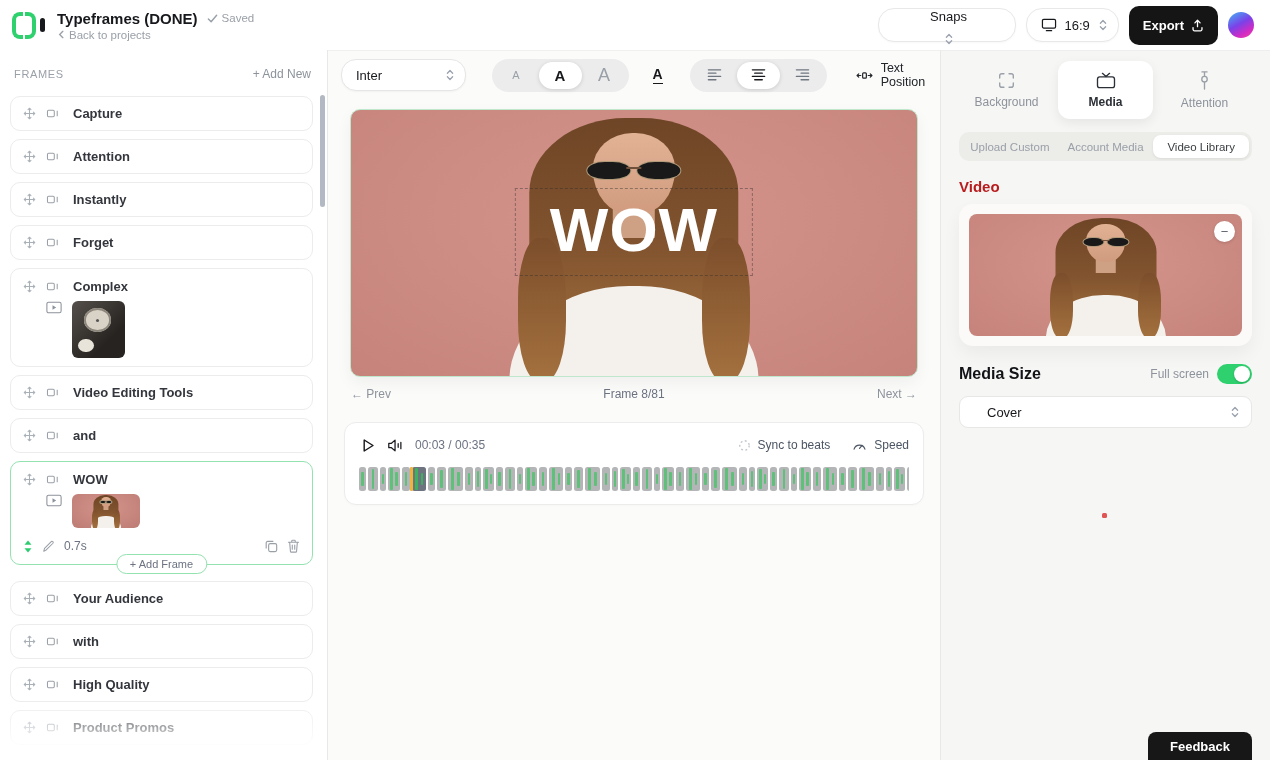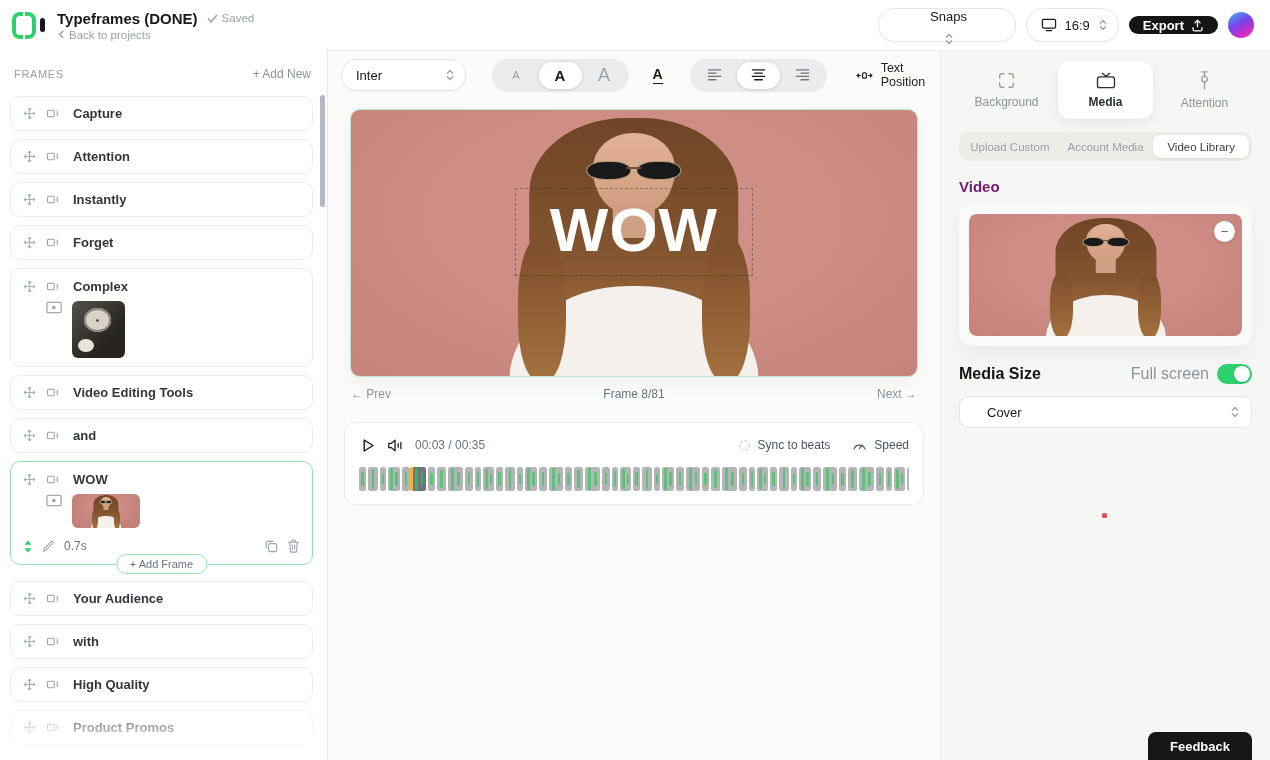--- a/index.html
+++ b/index.html
@@ -14,21 +14,21 @@
   .rb{border-left:none;border-radius:0 8px 8px 0;margin-left:2px;}
   .logo .bar{width:5px;height:14px;background:#17181c;border-radius:2.5px;margin-left:4px;}
   .tb-meta{display:flex;flex-direction:column;justify-content:center;}
   .tb-titlerow{display:flex;align-items:center;gap:9px;}
   .tb-title{font-size:15px;font-weight:700;color:#17181c;}
   .tb-saved{display:flex;align-items:center;gap:4px;font-size:11.5px;color:#9aa0a8;}
   .tb-back{display:flex;align-items:center;gap:3px;font-size:11.5px;color:#9aa0a8;margin-top:2px;cursor:pointer;}
   .tb-right{display:flex;align-items:center;gap:10px;padding-right:16px;}
   .pill-select{height:32px;background:#fff;border:1px solid #e8e8e8;border-radius:16px;display:flex;align-items:center;padding:0 10px 0 14px;font-size:13px;color:#17181c;gap:8px;box-shadow:0 1px 2px rgba(0,0,0,.03);cursor:pointer;}
   .pill-select.snaps{width:112px;justify-content:space-between;flex-direction:column;}
-  .export-btn{height:18px;background:#151515;color:#fff;border:none;border-radius:10px;padding:0 14px;display:flex;align-items:center;gap:7px;font-size:13px;font-weight:700;font-family:inherit;cursor:pointer;}
+  .export-btn{height:39px;background:#151515;color:#fff;border:none;border-radius:10px;padding:0 14px;display:flex;align-items:center;gap:7px;font-size:13px;font-weight:700;font-family:inherit;cursor:pointer;}
   .avatar{width:26px;height:26px;border-radius:50%;background:linear-gradient(150deg,#4aa2f3 8%,#7a42e8 45%,#d22bc4 75%,#f0469f 100%);cursor:pointer;}
   
   .sidebar{position:absolute;left:0;top:50px;width:328px;height:710px;background:#fff;border-right:1px solid #e8e8e8;box-sizing:border-box;z-index:10;}
   .sb-head{height:40px;display:flex;align-items:center;justify-content:space-between;padding:4px 16px 0 14px;}
   .sb-title{font-size:11px;letter-spacing:.06em;color:#9aa0a8;}
   .sb-addnew{font-size:12px;color:#8d939b;cursor:pointer;}
   .frames-list{padding:2px 14px 0 10px;overflow:hidden;height:656px;}
   .frame-card{position:relative;background:#fff;border:1px solid #ececec;border-radius:10px;margin-bottom:8px;padding:0 12px;box-sizing:border-box;cursor:pointer;}
   .frame-card.selected{border:1px solid var(--accent_soft);margin-bottom:16px;}
   .fc-head{display:flex;align-items:center;gap:10px;height:33px;}
@@ -89,28 +89,28 @@
   .wv.act{background:var(--wave_active);opacity:1;}
   .wv.act::before{content:"";position:absolute;left:-2.5px;top:0;bottom:0;width:3px;background:var(--playhead);border-radius:1px;}
   
   .rpanel{position:absolute;left:940px;top:50px;width:330px;height:710px;background:#f6f6f5;border-left:1px solid #e8e8e8;border-top:1px solid #eee;box-sizing:border-box;padding:10px 18px 0;}
   .rtabs{display:flex;gap:4px;}
   .rtab{flex:1;height:58px;display:flex;flex-direction:column;align-items:center;justify-content:center;gap:6px;font-size:12px;color:#8d939b;border-radius:12px;cursor:pointer;}
   .rtab.on{background:#fff;box-shadow:0 4px 12px rgba(0,0,0,.07);color:#2b2f36;font-weight:600;}
   .subtabs{margin-top:13px;background:#ecece9;border-radius:10px;padding:3px;display:flex;}
   .subtab{flex:1;height:23px;display:flex;align-items:center;justify-content:center;font-size:11.5px;color:#9aa0a8;border-radius:8px;cursor:pointer;white-space:nowrap;}
   .subtab.on{background:#fff;color:#3c4043;box-shadow:0 1px 3px rgba(0,0,0,.08);}
-  .rheading{margin-top:17px;font-size:15px;font-weight:700;color:#701a75;}
+  .rheading{margin-top:17px;font-size:15px;font-weight:700;color:#b91c1c;}
   .video-card{margin-top:9px;background:#fbfaf9;border-radius:14px;padding:10px;box-shadow:0 8px 18px rgba(0,0,0,.05);}
   .vc-thumb{position:relative;height:122px;border-radius:8px;overflow:hidden;background:radial-gradient(130% 150% at 50% 40%,var(--pink_center) 0%,#c5837b 55%,var(--pink_edge) 100%);cursor:pointer;}
   .vc-minus{position:absolute;right:7px;top:7px;width:21px;height:21px;background:#fff;border-radius:50%;display:flex;align-items:center;justify-content:center;font-size:13px;color:#5b6068;z-index:9;box-shadow:0 1px 3px rgba(0,0,0,.15);cursor:pointer;}
   .msize-row{margin-top:18px;display:flex;align-items:center;}
   .msize-label{font-size:16px;font-weight:700;color:#121317;}
   .msize-right{margin-left:auto;display:flex;align-items:center;gap:8px;}
-  .fs-label{font-size:16px;color:#8d939b;}
+  .fs-label{font-size:12px;color:#8d939b;}
   .toggle{width:35px;height:20px;background:var(--accent);border-radius:10px;position:relative;cursor:pointer;}
   .toggle::after{content:"";position:absolute;right:2px;top:2px;width:16px;height:16px;background:#fff;border-radius:50%;box-shadow:0 1px 2px rgba(0,0,0,.2);}
   .fit-select{margin-top:12px;height:30px;background:#fff;border:1px solid #e7e7e6;border-radius:9px;display:flex;align-items:center;justify-content:space-between;padding:0 11px 0 27px;font-size:13px;color:#17181c;cursor:pointer;}
   .red-dot{position:absolute;left:1102px;top:513px;width:5px;height:5px;background:#e05454;border-radius:1.5px;z-index:30;}
   .feedback-btn{position:absolute;right:18px;bottom:0;height:28px;background:#171717;color:#fff;border:none;border-radius:8px 8px 0 0;padding:0 22px;font-size:13px;font-weight:600;font-family:inherit;z-index:40;cursor:pointer;}
 </style>
 </head>
 <body>
 
 <header class="topbar">

